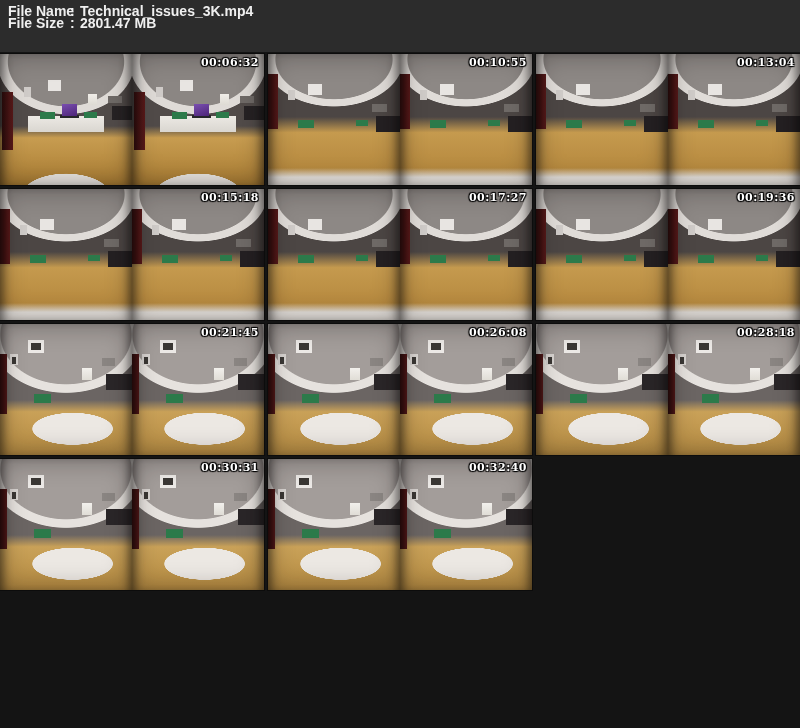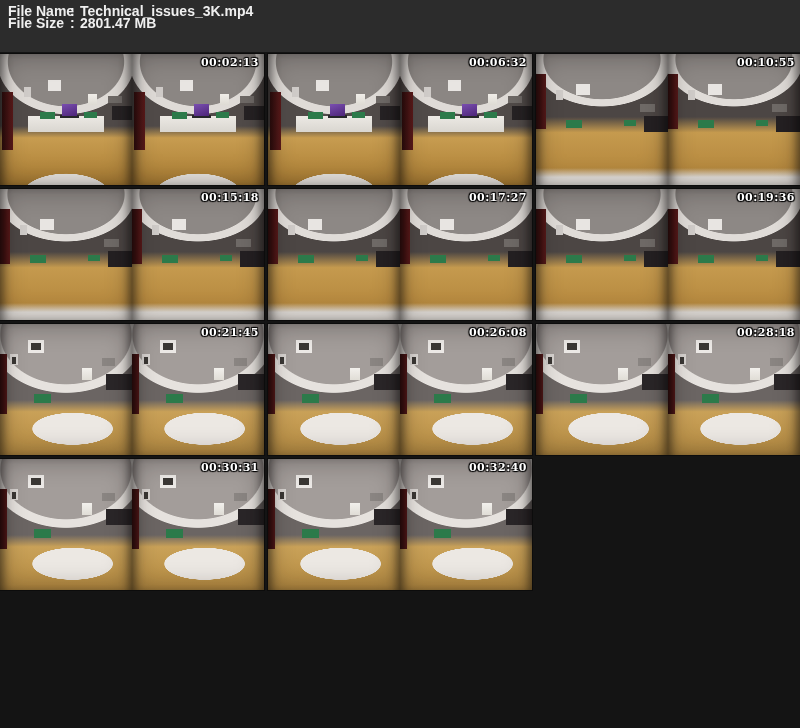--- a/index.html
+++ b/index.html
@@ -147,33 +147,33 @@
   <div class="meta-row">
     <span class="meta-label">File Size</span><span class="meta-sep">:</span><span class="meta-value">2801.47 MB</span>
   </div>
 </header>
 
 <main class="thumb-grid">
 
   <figure class="thumb v1">
     <div class="eye"></div>
     <div class="eye"></div>
-    <span class="ts">00:02:13</span>
-  </figure>
-  <figure class="thumb v1">
-    <div class="eye"></div>
-    <div class="eye"></div>
     <span class="ts">00:06:32</span>
   </figure>
 
   <figure class="thumb v2">
     <div class="eye"></div>
     <div class="eye"></div>
     <span class="ts">00:10:55</span>
   </figure>
+  <figure class="thumb v2">
+    <div class="eye"></div>
+    <div class="eye"></div>
+    <span class="ts">00:13:04</span>
+  </figure>
 
   <figure class="thumb v2">
     <div class="eye"></div>
     <div class="eye"></div>
     <span class="ts">00:15:18</span>
   </figure>
   <figure class="thumb v2">
     <div class="eye"></div>
     <div class="eye"></div>
     <span class="ts">00:17:27</span>

